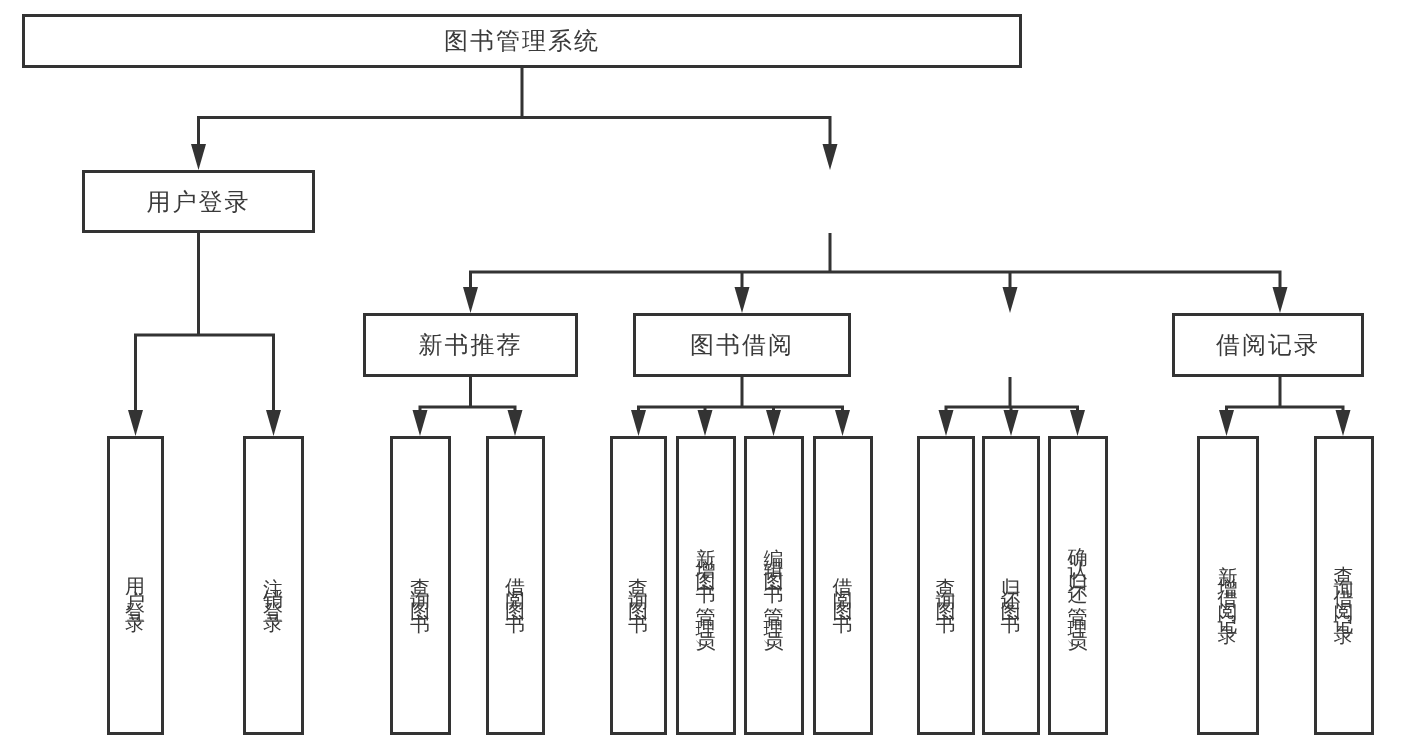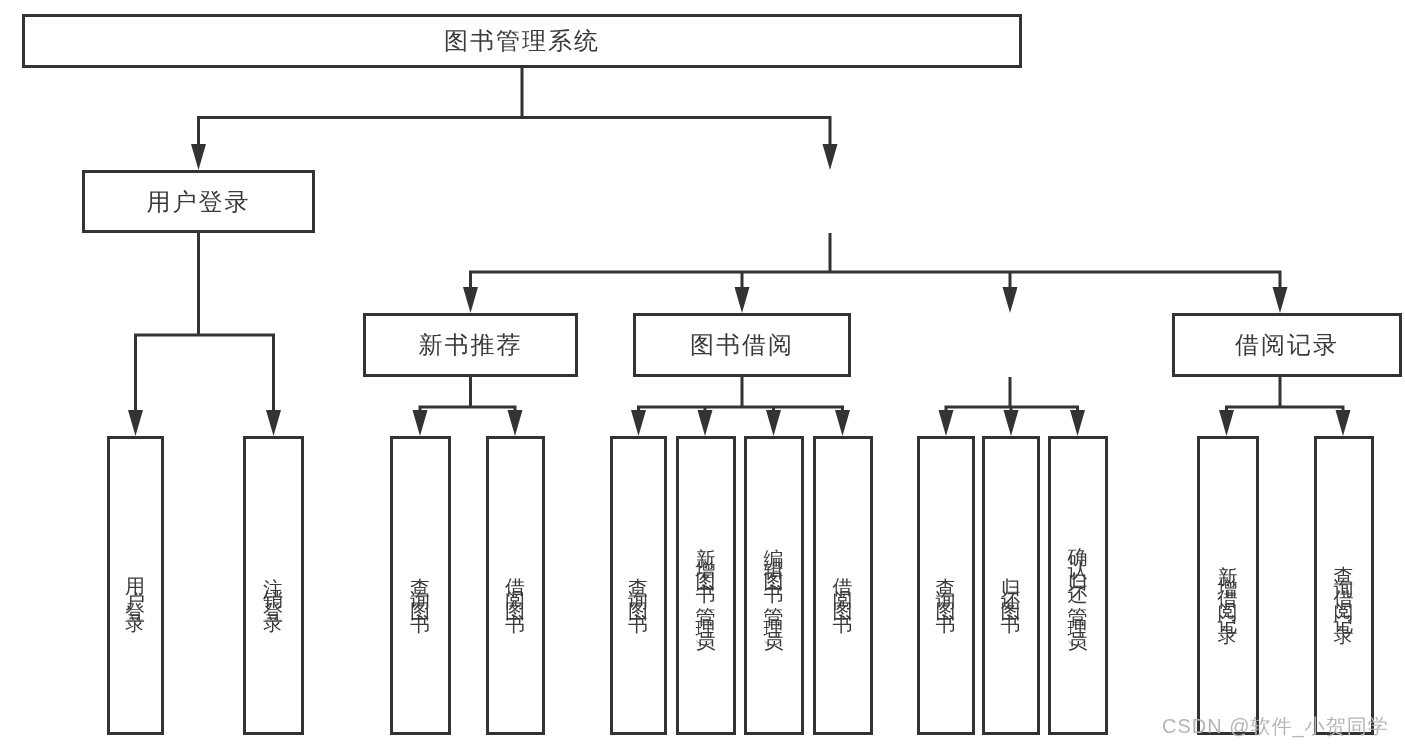--- a/index.html
+++ b/index.html
@@ -68,34 +68,33 @@
       <polygon points="1335.5,410 1350.5,410 1343,436"></polygon>
     </g>
   </svg>
 
   <div class="node h" style="left:22px;top:14px;width:1000px;height:54px;">图书管理系统</div>
 
   <div class="node h" style="left:82px;top:170px;width:233px;height:63px;">用户登录</div>
 
   <div class="node h" style="left:363px;top:313px;width:215px;height:64px;">新书推荐</div>
   <div class="node h" style="left:633px;top:313px;width:218px;height:64px;">图书借阅</div>
-  <div class="node h" style="left:1172px;top:313px;width:230px;height:64px;">借阅记录</div>
+  <div class="node h" style="left:1172px;top:313px;width:192px;height:64px;">借阅记录</div>
 
   <div class="node v" style="left:107px;top:436px;width:57px;height:299px;">用户登录</div>
   <div class="node v" style="left:243px;top:436px;width:61px;height:299px;">注销登录</div>
 
   <div class="node v" style="left:390px;top:436px;width:61px;height:299px;">查询图书</div>
   <div class="node v" style="left:486px;top:436px;width:59px;height:299px;">借阅图书</div>
 
   <div class="node v" style="left:610px;top:436px;width:57px;height:299px;">查询图书</div>
   <div class="node v" style="left:676px;top:436px;width:60px;height:299px;">新增图书（管理员）</div>
   <div class="node v" style="left:744px;top:436px;width:60px;height:299px;">编辑图书（管理员）</div>
   <div class="node v" style="left:813px;top:436px;width:60px;height:299px;">借阅图书</div>
 
   <div class="node v" style="left:917px;top:436px;width:58px;height:299px;">查询图书</div>
   <div class="node v" style="left:982px;top:436px;width:58px;height:299px;">归还图书</div>
   <div class="node v" style="left:1048px;top:436px;width:60px;height:299px;">确认归还（管理员）</div>
 
   <div class="node v" style="left:1197px;top:436px;width:62px;height:299px;">新增借阅记录</div>
   <div class="node v" style="left:1314px;top:436px;width:60px;height:299px;">查询借阅记录</div>
 
-  <div class="watermark" style="left:1162px;top:713px;">CSDN @软件_小贺同学</div>
 </div>
 
 </body></html>

